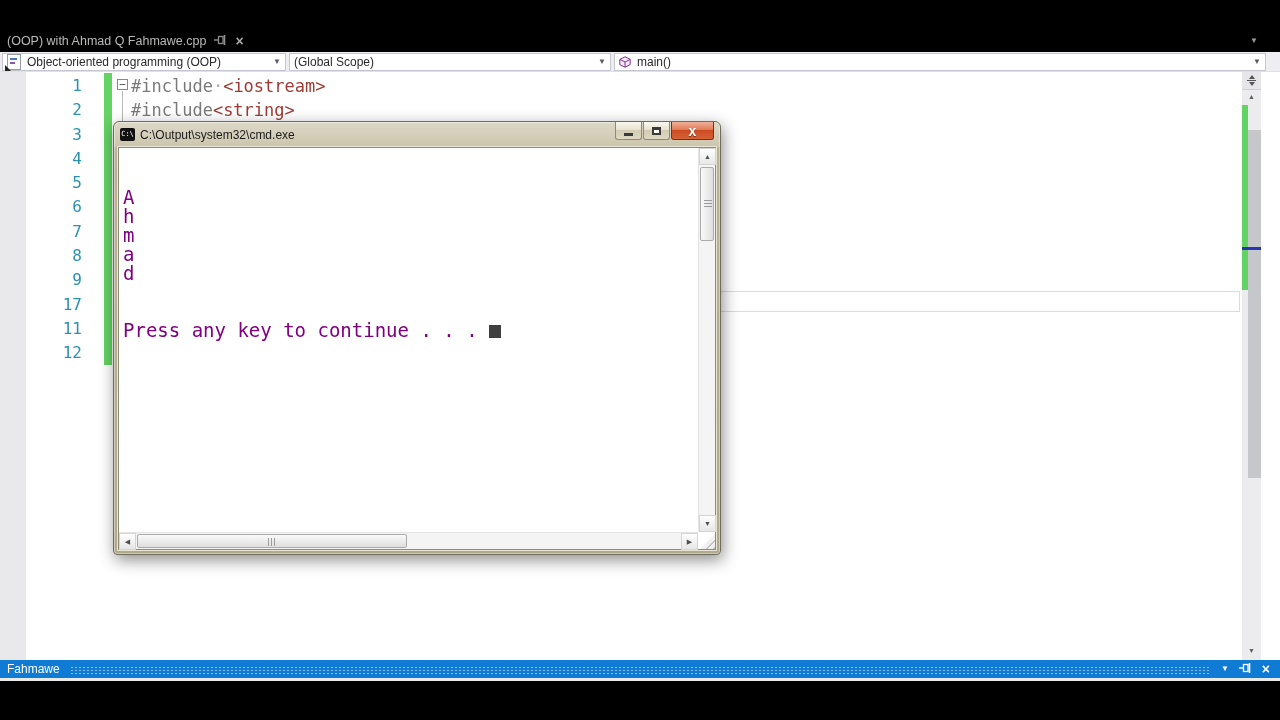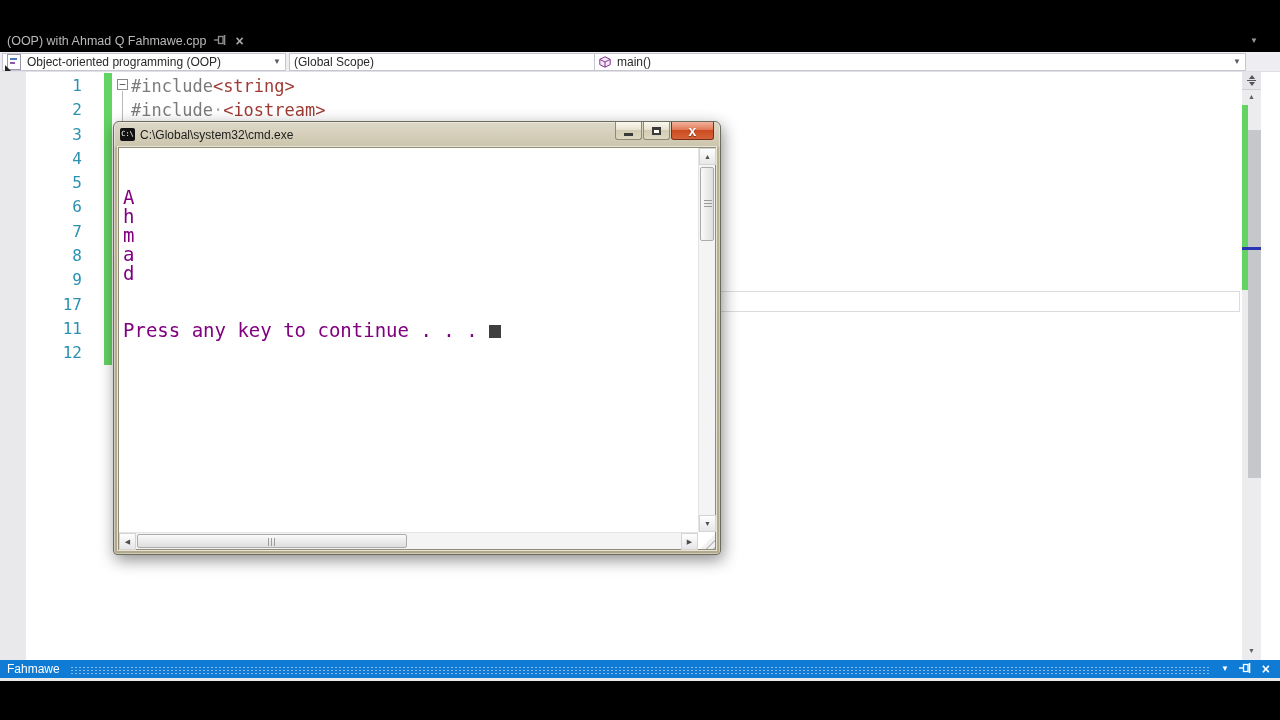--- a/index.html
+++ b/index.html
@@ -16,21 +16,21 @@
   .tab .tab-close{color:#a9a9a9;font-size:14px;font-weight:bold;line-height:14px;}
   .tabstrip-chevron{position:absolute;right:22px;top:6px;color:#9a9a9a;font-size:8px;}
 
   
   .navbar{left:0;top:52px;width:1280px;height:20px;background:#eeeef2;border-bottom:1px solid #e0e0e6;box-sizing:border-box;}
   .combo{position:absolute;top:1px;height:18px;background:#fff;border:1px solid #c6c6d0;box-sizing:border-box;
          display:flex;align-items:center;font-size:12px;color:#2a2a2a;padding:0 4px;gap:6px;}
   .combo .chev{margin-left:auto;color:#5a5a66;font-size:8px;line-height:8px;}
   .combo1{left:2px;width:284px;}
   .combo2{left:289px;width:322px;}
-  .combo3{left:594px;width:652px;}
+  .combo3{left:614px;width:652px;}
   .cppfile-icon{width:12px;height:14px;background:#fff;border:1px solid #9898ae;position:relative;flex:0 0 auto;}
   .cppfile-icon i{position:absolute;left:2px;height:2px;background:#4a7ab8;}
   .cppfile-icon i.l1{top:3px;width:7px;}
   .cppfile-icon i.l2{top:7px;width:5px;background:#8a5aa8;}
   .cppfile-icon b{position:absolute;left:-3px;bottom:-2px;width:0;height:0;
       border-left:6px solid #222;border-top:6px solid transparent;}
   .method-icon{flex:0 0 auto;}
 
   
   .editor{left:0;top:72px;width:1280px;height:588px;background:#fff;}
@@ -176,40 +176,40 @@
         <div>8</div>
         <div>9</div>
         <div>17</div>
         <div>11</div>
         <div>12</div>
       </div>
     <div class="abs change-bar"></div>
     <div class="abs current-line"></div>
     <div class="abs fold-box">−</div>
     <div class="abs fold-guide"></div>
-    <div class="abs code"><div><span class="tok-pp">#include</span><span class="tok-hdr">&lt;string&gt;</span></div><div><span class="tok-pp">#include</span><span class="tok-ws">·</span><span class="tok-hdr">&lt;iostream&gt;</span></div></div>
+    <div class="abs code"><div><span class="tok-pp">#include</span><span class="tok-ws">·</span><span class="tok-hdr">&lt;iostream&gt;</span></div><div><span class="tok-pp">#include</span><span class="tok-hdr">&lt;string&gt;</span></div></div>
 
     <div class="abs ed-vscroll">
       <div class="abs ed-splitter">
         <span class="t-up"></span>
           <span class="bar"></span>
           <span class="t-dn"></span>
       </div>
       <div class="abs ed-up">▲</div>
       <div class="abs ed-annot-green"></div>
       <div class="abs ed-thumb"></div>
       <div class="abs ed-caret-mark"></div>
       <div class="abs ed-down">▼</div>
     </div>
   </div>
 
   <div class="abs cmd">
     <div class="cmd-titlebar">
       <span class="cmd-icon">C:\</span>
-      <span class="cmd-title">C:\Global\system32\cmd.exe</span>
+      <span class="cmd-title">C:\Output\system32\cmd.exe</span>
       <span class="cmd-buttons">
         <span class="winbtn btn-min">
             <span class="glyph-min"></span>
           </span>
         <span class="winbtn btn-max">
             <span class="glyph-max"></span>
           </span>
         <span class="winbtn btn-close">
             <span>x</span>
           </span>

